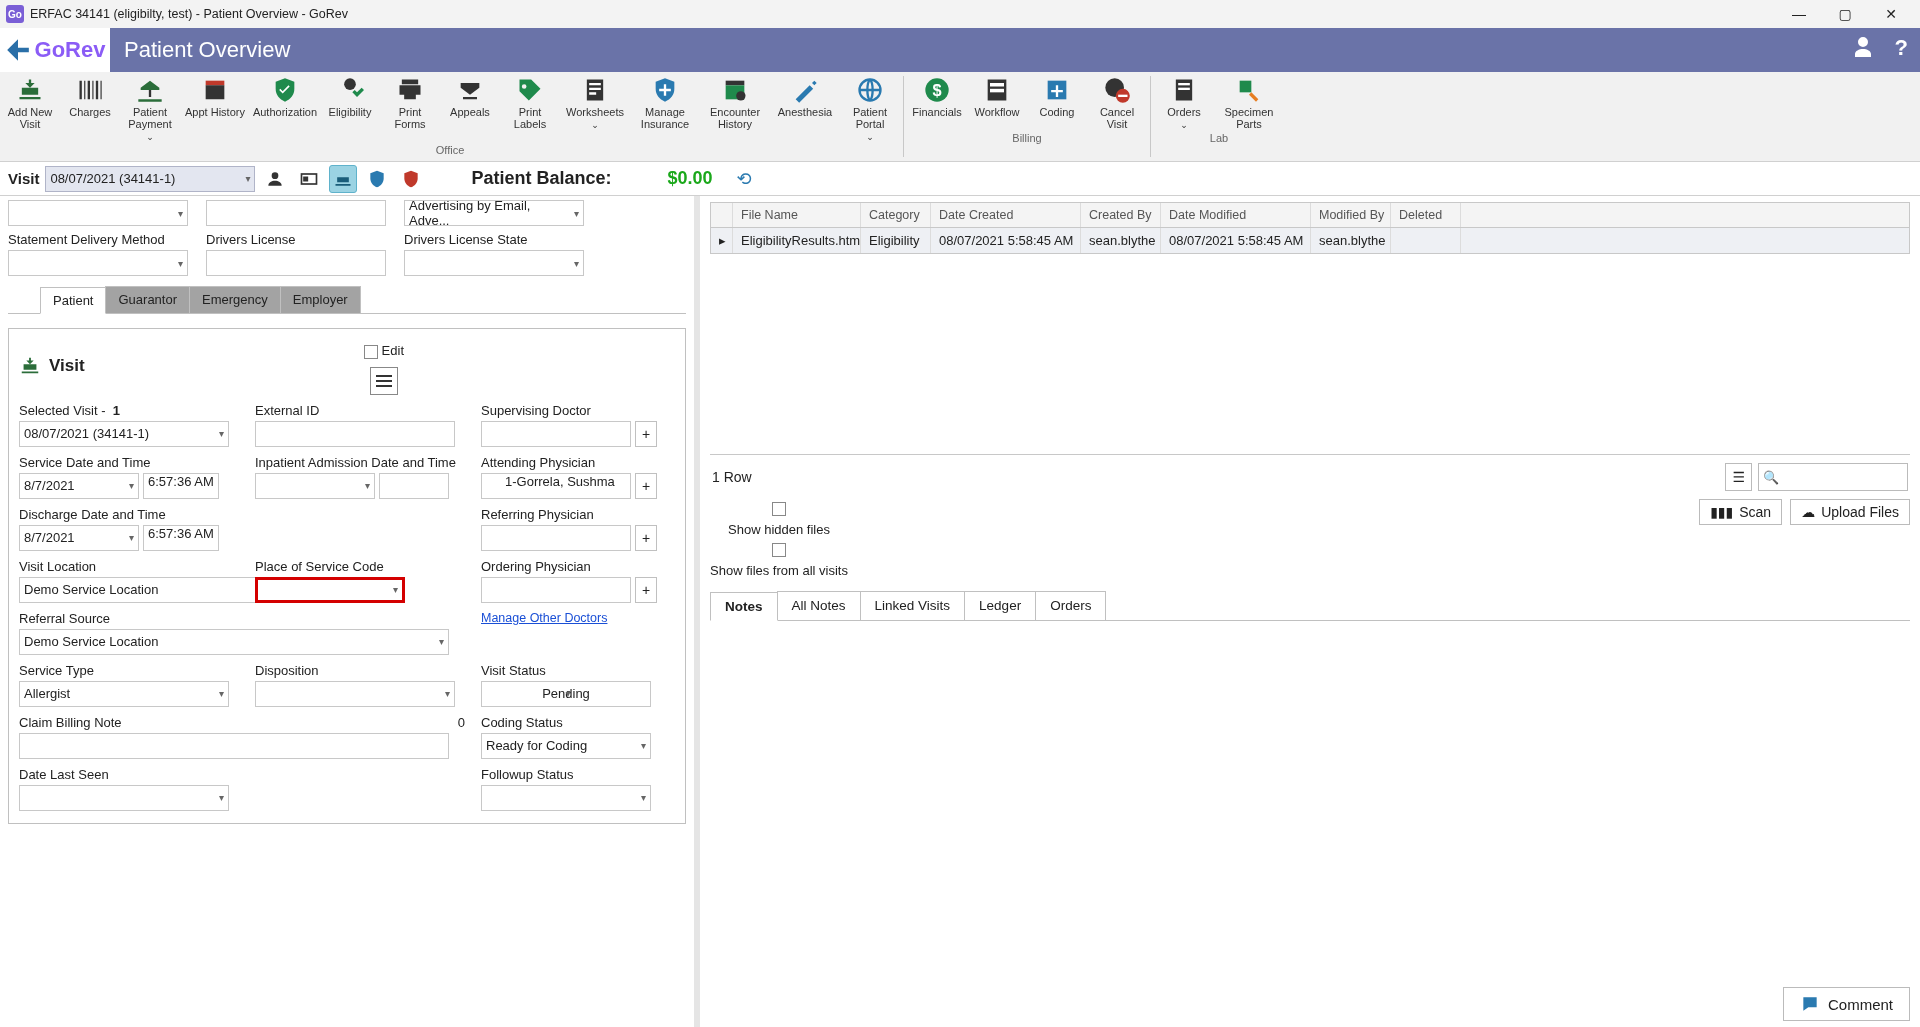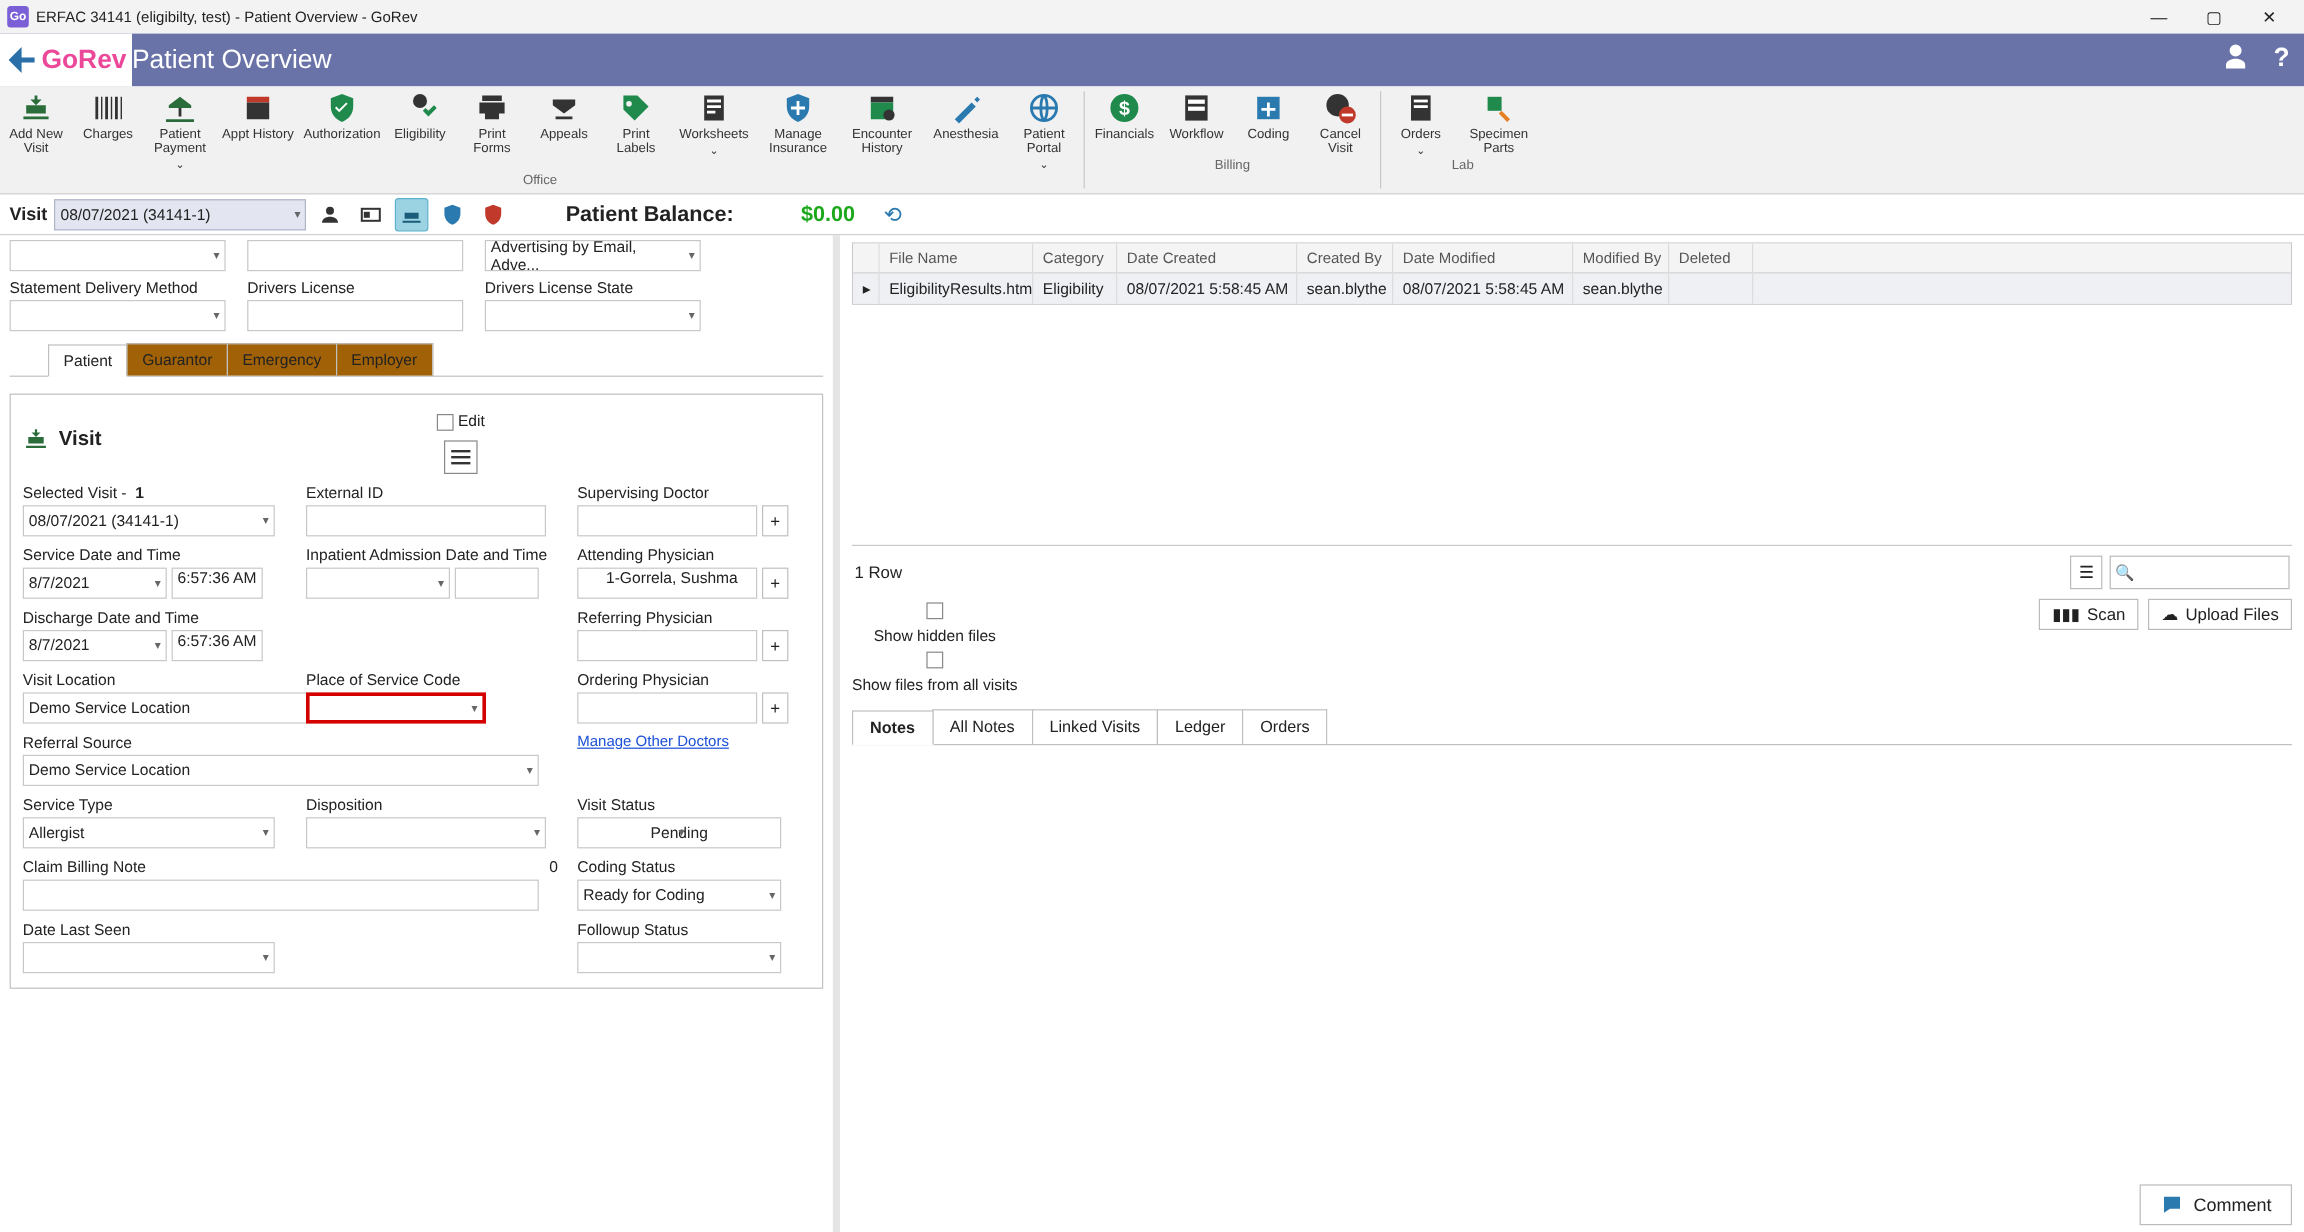--- a/index.html
+++ b/index.html
@@ -7,23 +7,23 @@
 
 
 .titlebar { height: 28px; display: flex; align-items: center; padding: 0 6px; background: #f3f3f3; }
 .titlebar .app-icon { width: 18px; height: 18px; background: #7a5fd6; border-radius: 3px; margin-right: 6px; display:flex;align-items:center;justify-content:center;color:#fff;font-size:10px;font-weight:bold;}
 .titlebar .title { flex: 0 0 auto; font-size: 12.5px; }
 .titlebar .spacer { flex: 1; }
 .titlebar .winbtn { width: 46px; height: 28px; display:flex; align-items:center; justify-content:center; font-size:14px; }
 
 
 .banner { height: 44px; background: #6a73a8; color: #fff; display: flex; align-items: center; }
-.banner .logo { width: 110px; height: 44px; background: #fff; color: #ec4899; display:flex; align-items:center; justify-content:center; font-size: 22px; font-weight: 600; }
+.banner .logo { width: 110px; height: 44px; background: #fff; color: #8b5cf6; display:flex; align-items:center; justify-content:center; font-size: 22px; font-weight: 600; }
 .banner .logo svg { margin-right:4px; }
-.banner .page-title { font-size: 22px; font-weight: 400; }
+.banner .page-title { font-size: 22px; padding-left: 14px; font-weight: 400; }
 .banner .right-icons { margin-left:auto; padding-right:12px; display:flex; gap:20px; font-size:22px; color:#fff;}
 
 
 .ribbon { background: #f1f1f1; border-bottom: 1px solid #d0d0d0; display:flex; height: 90px; }
 .ribbon-group { display:flex; flex-direction:column; }
 .ribbon-items { display:flex; }
 .ribbon-item { width: 60px; padding: 4px 2px 0 2px; text-align:center; font-size: 11px; color:#333; display:flex; flex-direction:column; align-items:center; gap:2px; }
 .ribbon-item.wide { width: 70px; }
 .ribbon-item svg { width:28px; height:28px; }
 .ribbon-sep { width:1px; background:#c8c8c8; margin: 4px 3px;}
@@ -49,21 +49,21 @@
 .field { display:flex; flex-direction:column; gap:3px; }
 .field label { font-size:13px; }
 .input, .combo { height:26px; border:1px solid #c8c8c8; background:#fff; padding:0 4px; font-size:13px; }
 .combo { display:flex; align-items:center; justify-content:space-between; }
 .combo .arrow { font-size:10px; color:#666; padding-left:4px;} .w180{width:180px;} .w210{width:210px;} .w120{width:120px;} .w90{width:76px;} .w70{width:70px;}
 
 
 .subtabs { display:flex; border-bottom:1px solid #c0c0c0; margin-top:4px;padding-left:32px;}
 .subtab { padding:5px 12px; border:1px solid #c0c0c0; border-bottom:none; background:#fff; margin-right:-1px; font-size:13px;}
 .subtab.active { background:#fff; border-bottom:1px solid #fff; position:relative; top:1px; font-weight:400;}
-.subtab:not(.active){ background:#a16207;}
+.subtab:not(.active){ background:#a3a3a3;}
 .subtabs .subtab:first-child.active{ border-left:1px solid #c0c0c0;}
 .subtab:not(.active){border-top:1px solid #c0c0c0;}
 
 
 .panel { border:1px solid #c0c0c0; margin-top:14px; padding:8px 10px 12px 10px;}
 .panel-header { display:flex; align-items:center; gap:8px; margin-bottom:8px;}
 .panel-header .title { font-size:17px; font-weight:600;}
 .panel-header .right { margin-left:auto; display:flex; align-items:center; gap:8px;}
 .checkbox { width:14px;height:14px;border:1px solid #888; display:inline-block; vertical-align:middle; margin-right:4px;}
 .burger { width:28px;height:28px; border:1px solid #888; display:flex;flex-direction:column;justify-content:center;align-items:center;gap:3px;}

